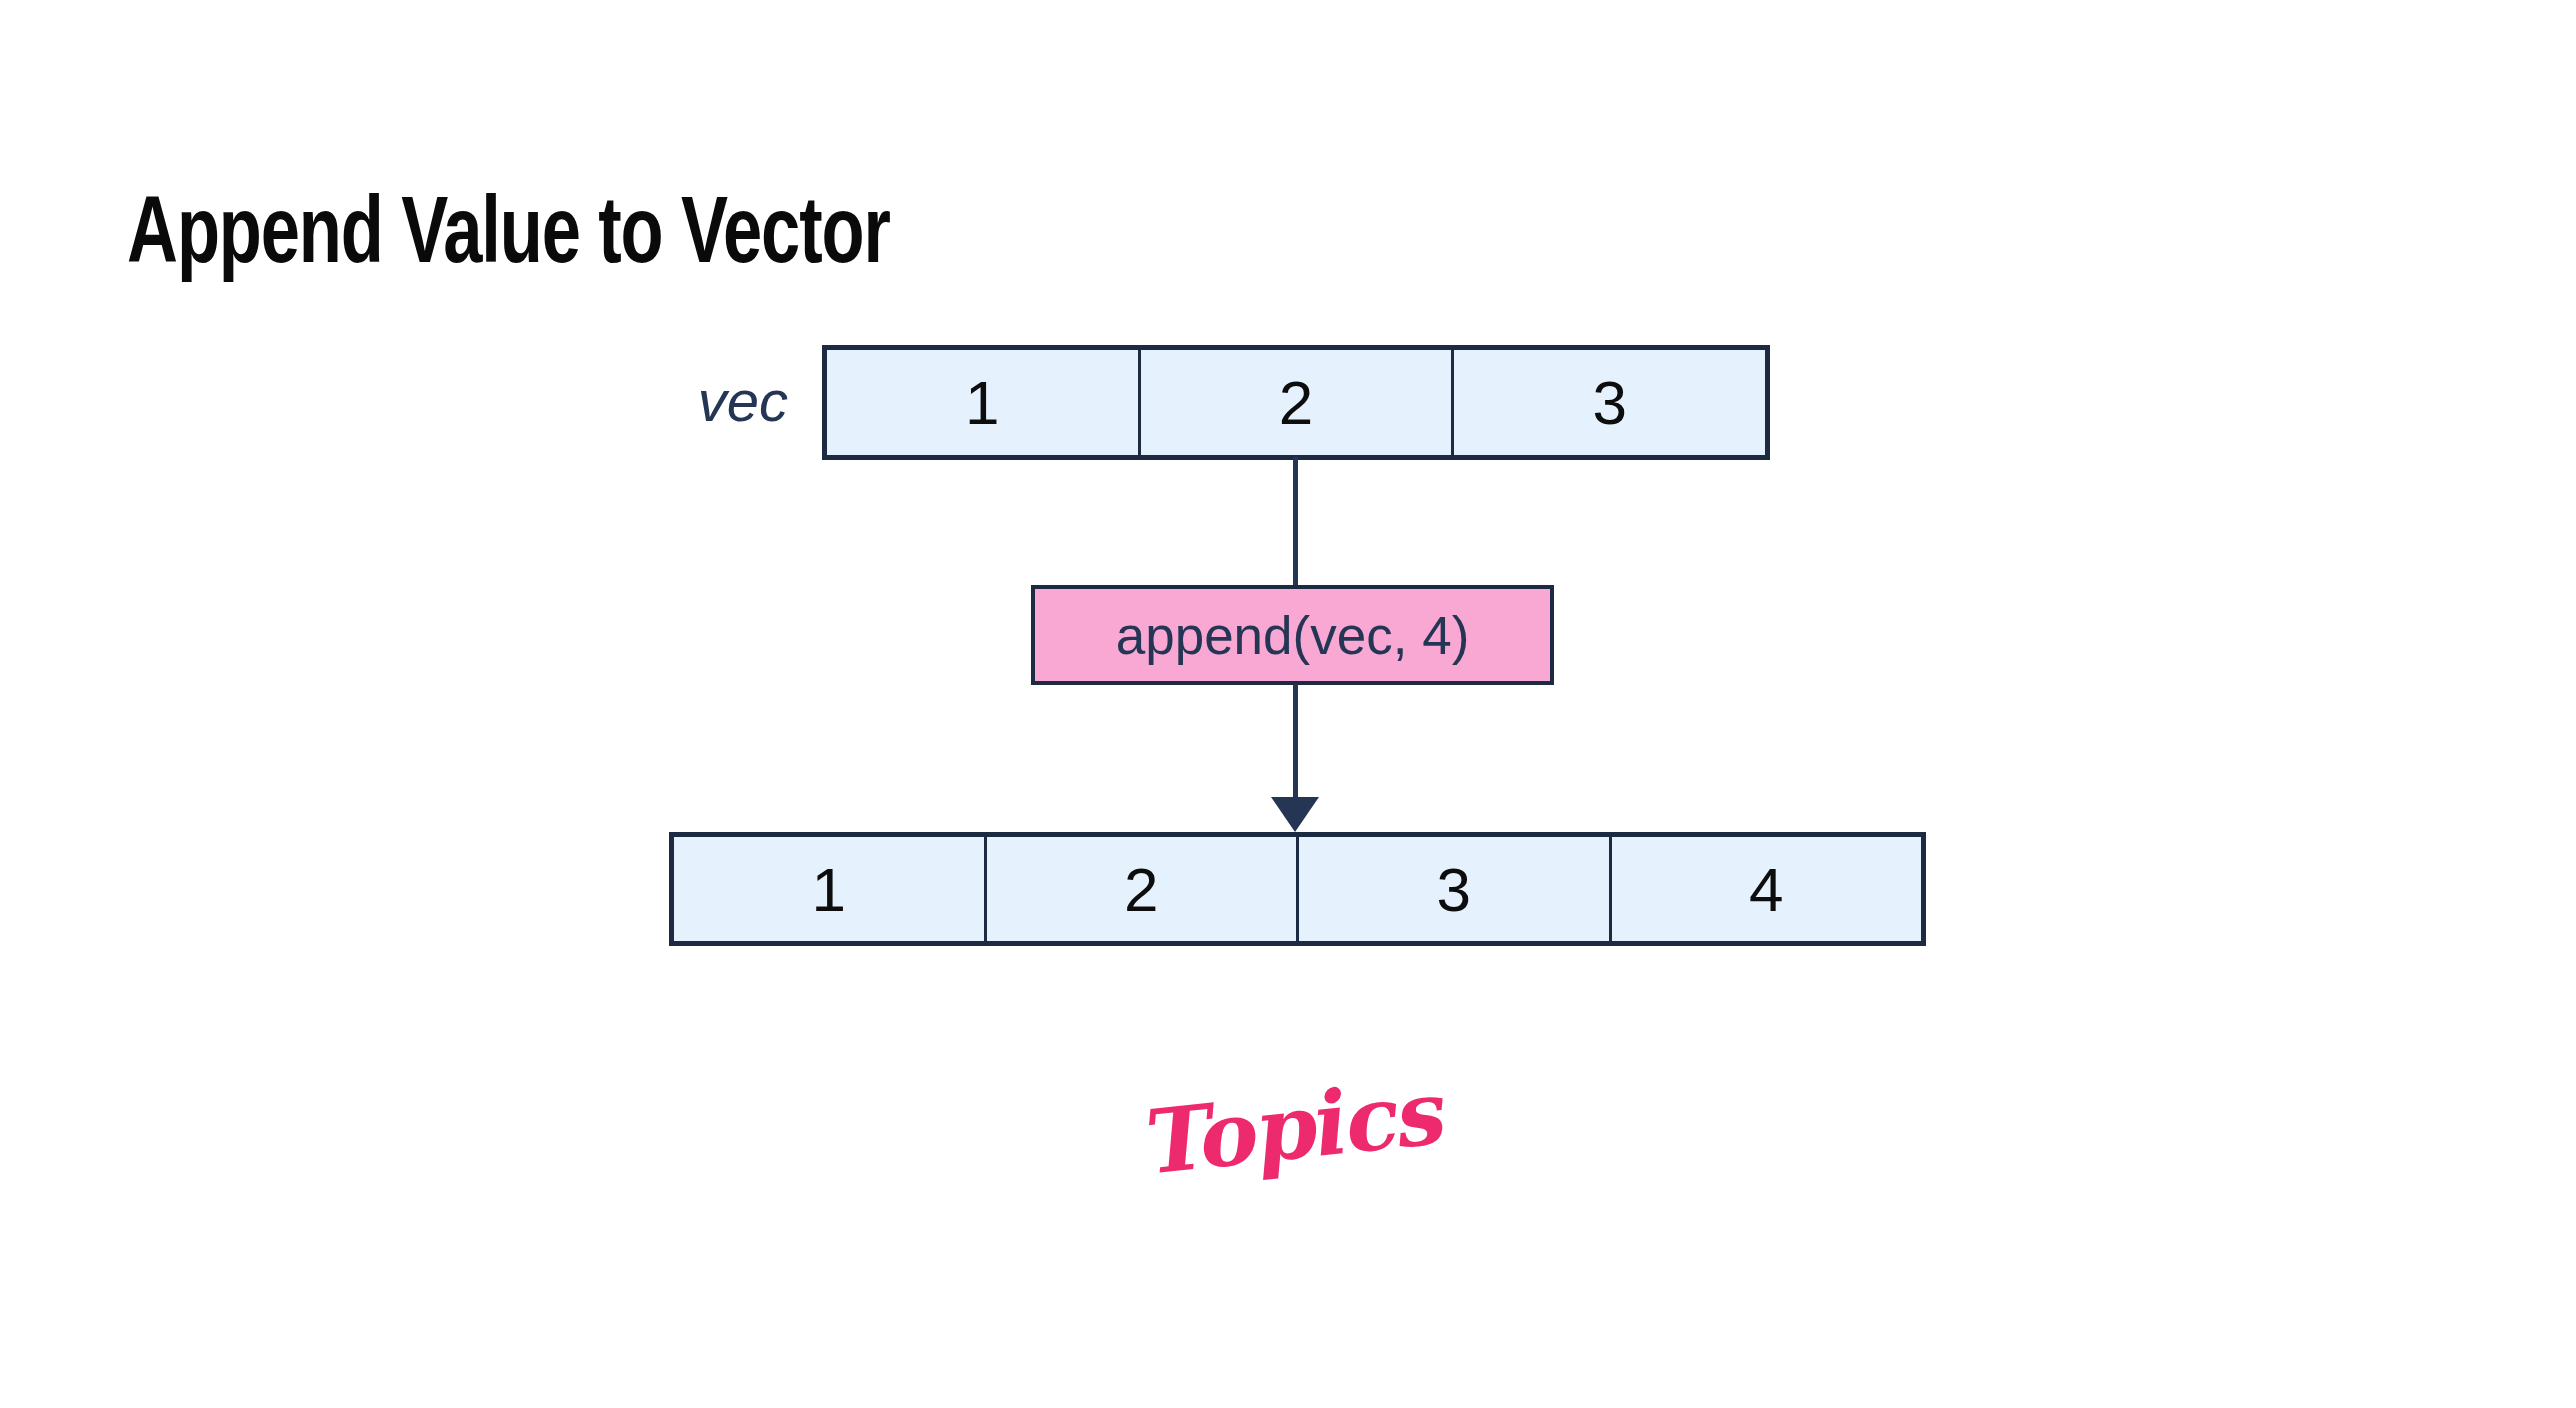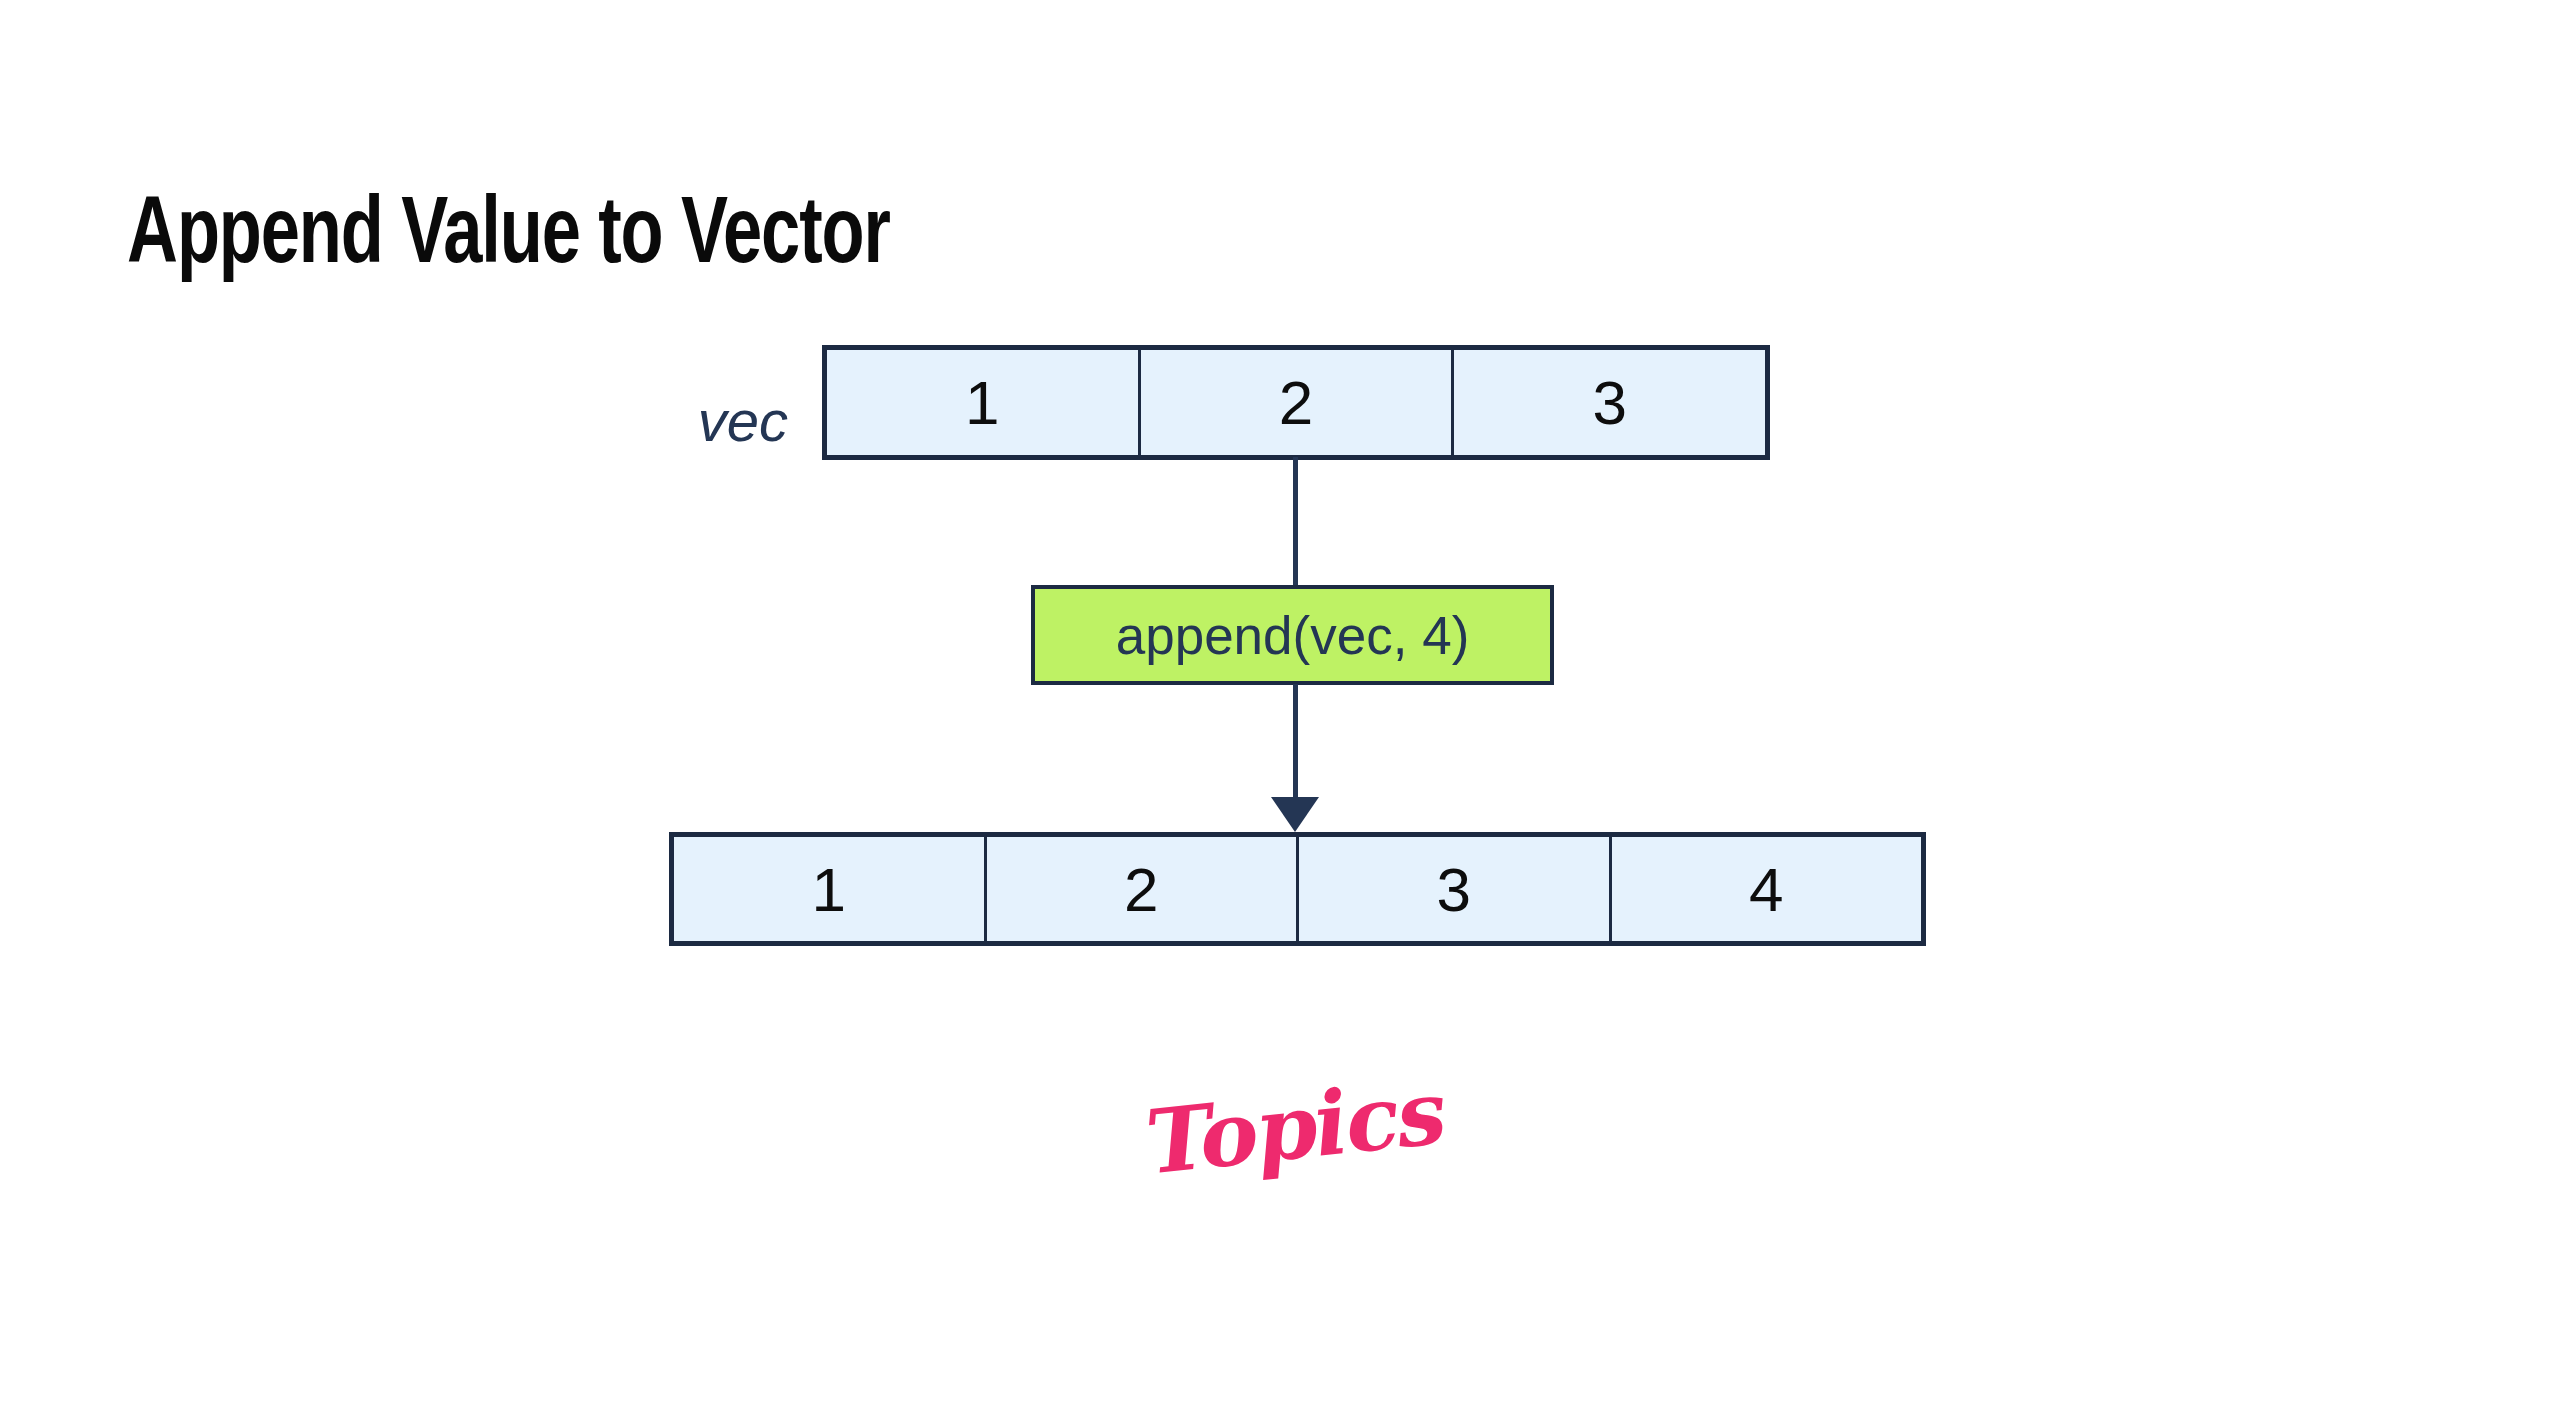--- a/index.html
+++ b/index.html
@@ -26,39 +26,39 @@
   .vector .cell {
     flex:1; display:flex; align-items:center; justify-content:center;
     font-size:62px; color:#0d0d0d; border-left:3px solid #1C2A42;
   }
   .vector .cell:first-child { border-left:none; }
   .vector.input  { left:822px; top:345px;  width:948px; height:115px; }
   .vector.output { left:669px;  top:832px; width:1257px; height:114px; }
 
   
   .vec-label {
-    position:absolute; left:644px; top:392px; width:144px;
+    position:absolute; left:644px; top:372px; width:144px;
     text-align:right; font-style:italic; font-size:58px;
     color:#243654; line-height:1;
   }
 
   
   .connector { position:absolute; width:4.5px; background:#243654; }
   .connector.c1 { left:1293px; top:457px; height:130px; }
   .connector.c2 { left:1293px; top:684px; height:120px; }
   .arrowhead {
     position:absolute; left:1271px; top:797px; width:0; height:0;
     border-left:24px solid transparent; border-right:24px solid transparent;
     border-top:35px solid #243654;
   }
 
   
   .op-box {
     position:absolute; left:1031px; top:585px; width:523px; height:100px;
-    box-sizing:border-box; background:#bef264; border:4.5px solid #1C2A42;
+    box-sizing:border-box; background:#f9a8d4; border:4.5px solid #1C2A42;
     display:flex; align-items:center; justify-content:center;
     font-size:53px; color:#243654;
   }
 
   
   .logo { position:absolute; left:1068px; top:1083px; width:454px; text-align:center; }
   .logo-scaler {
     font-size:44px; font-weight:800; letter-spacing:9.8px;
     color:#162238; line-height:1; padding-left:9.8px; 
   }

